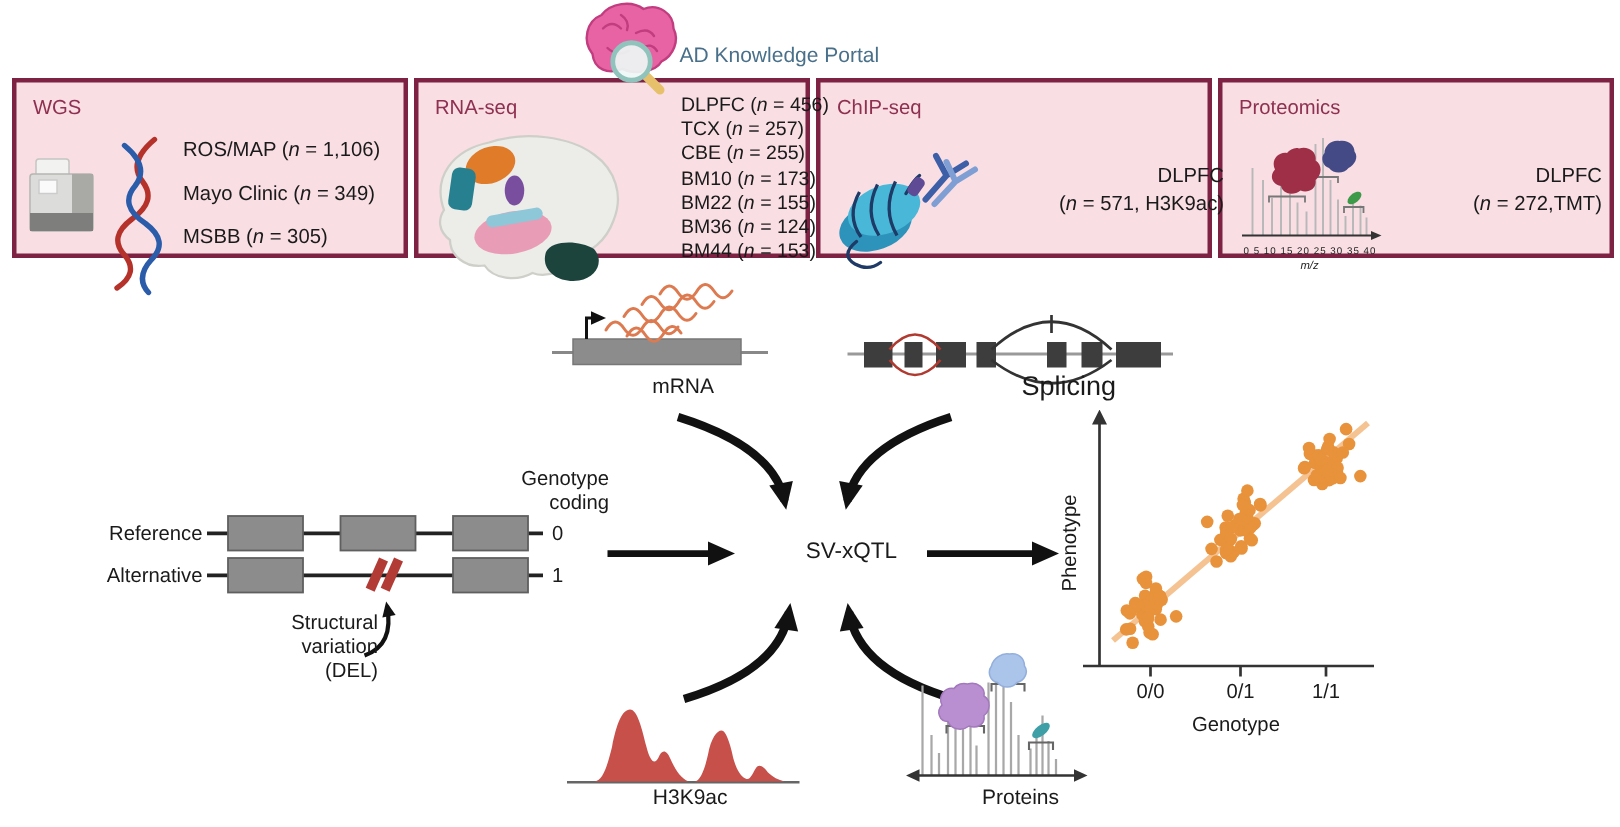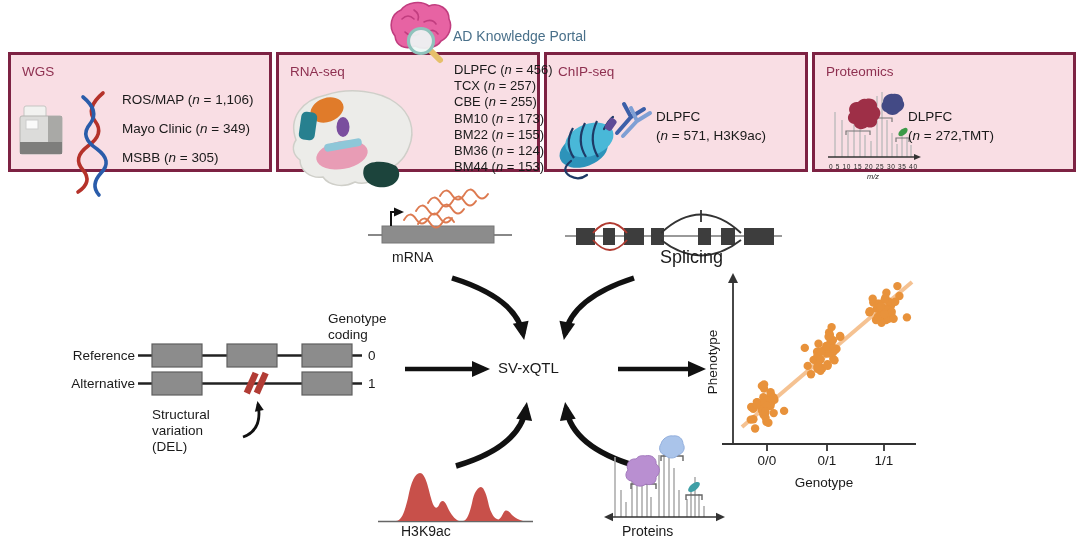--- a/index.html
+++ b/index.html
@@ -3,21 +3,21 @@
 <meta charset="utf-8">
 <style>
   html,body{margin:0;padding:0;background:#fff;}
   #canvas{position:relative;width:1080px;height:551px;background:#ffffff;
           font-family:"Liberation Sans",sans-serif;overflow:hidden;}
   .panel{position:absolute;top:52px;height:120px;width:264px;background:#f9dee4;
          border:3px solid #7d2243;box-sizing:border-box;z-index:1;}
   .panel-title{position:absolute;top:9px;left:11px;font-size:13.5px;color:#8e3050;}
   .t{position:absolute;font-size:13.5px;color:#1a1a1a;white-space:nowrap;line-height:15px;z-index:4;text-align:right;}
   .sm{font-size:13px;margin-left:32px;}
-  .ctr{text-align:left;}
+  .ctr{text-align:right;}
   .rgt{}
   #art{position:absolute;left:0;top:0;z-index:3;pointer-events:none;}
   i{font-style:italic;}
 </style>
 </head>
 <body>
 
 <div id="canvas">
 
   <div class="panel" style="left:8px">

